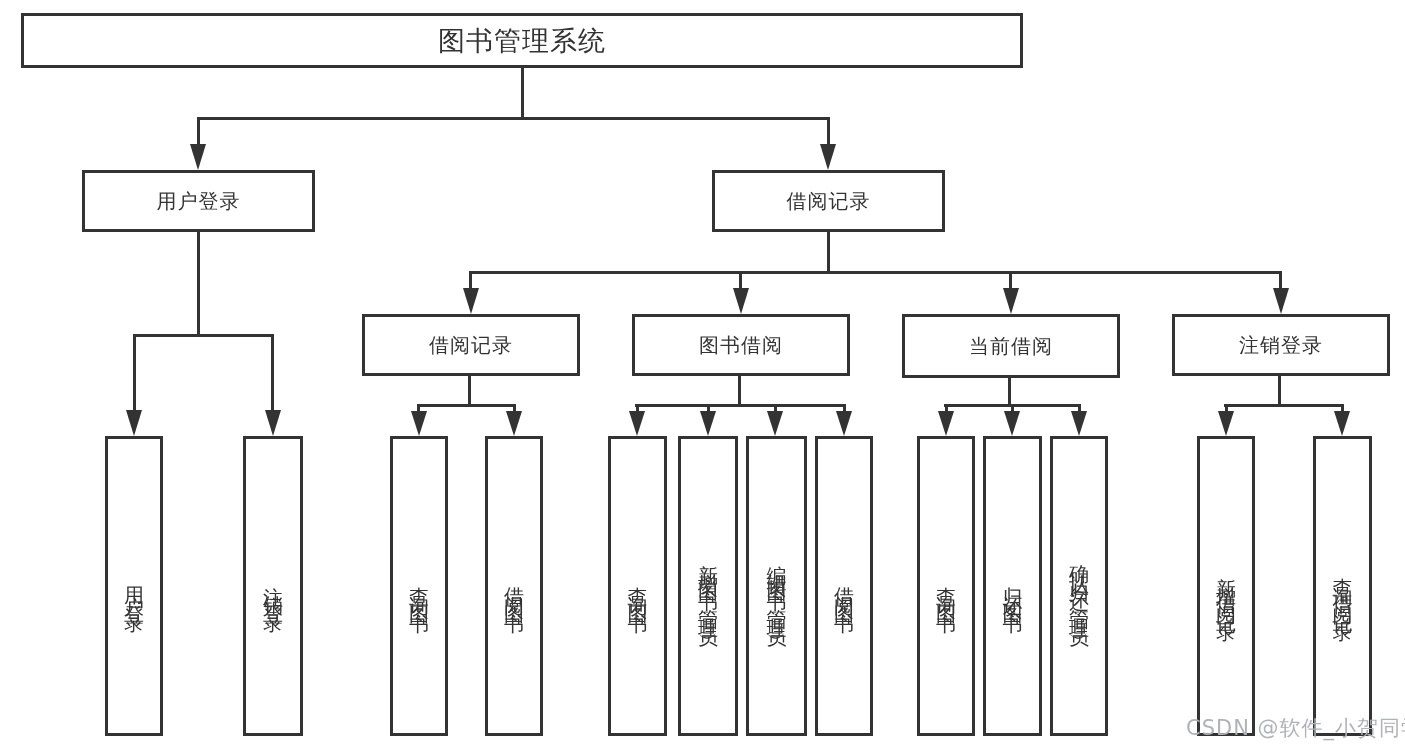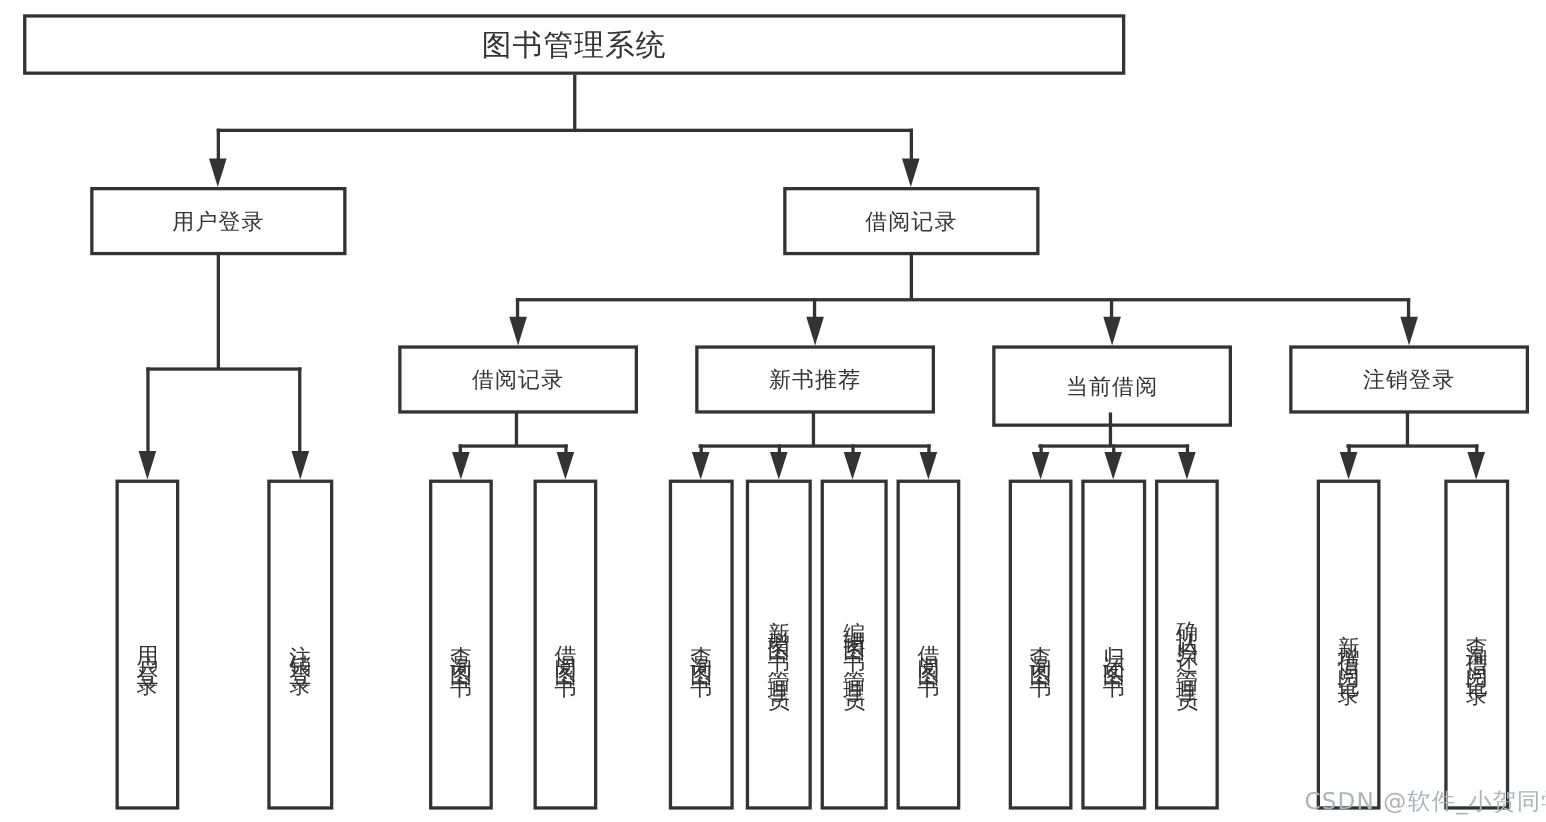--- a/index.html
+++ b/index.html
@@ -62,23 +62,23 @@
 <div class="canvas">
 
   <div class="box root-box" style="left:21px;top:13px;width:1002px;height:55px;">图书管理系统</div>
 
   <div class="box" style="left:82px;top:170px;width:233px;height:62px;">用户登录</div>
 
   <div class="box" style="left:712px;top:170px;width:233px;height:62px;">借阅记录</div>
 
   <div class="box" style="left:362px;top:314px;width:218px;height:62px;">借阅记录</div>
 
-  <div class="box" style="left:632px;top:314px;width:218px;height:62px;">新书推荐</div>
+  <div class="box" style="left:632px;top:314px;width:218px;height:62px;">图书借阅</div>
 
-  <div class="box" style="left:902px;top:314px;width:218px;height:74px;">当前借阅</div>
+  <div class="box" style="left:902px;top:314px;width:218px;height:64px;">当前借阅</div>
 
   <div class="box" style="left:1172px;top:314px;width:218px;height:62px;">注销登录</div>
 
   <div class="box v-box" style="left:105px;top:436px;width:58px;height:300px;">用户登录</div>
 
   <div class="box v-box" style="left:243px;top:436px;width:60px;height:300px;">注销登录</div>
 
   <div class="box v-box" style="left:390px;top:436px;width:58px;height:300px;">查询图书</div>
 
   <div class="box v-box" style="left:485px;top:436px;width:58px;height:300px;">借阅图书</div>

